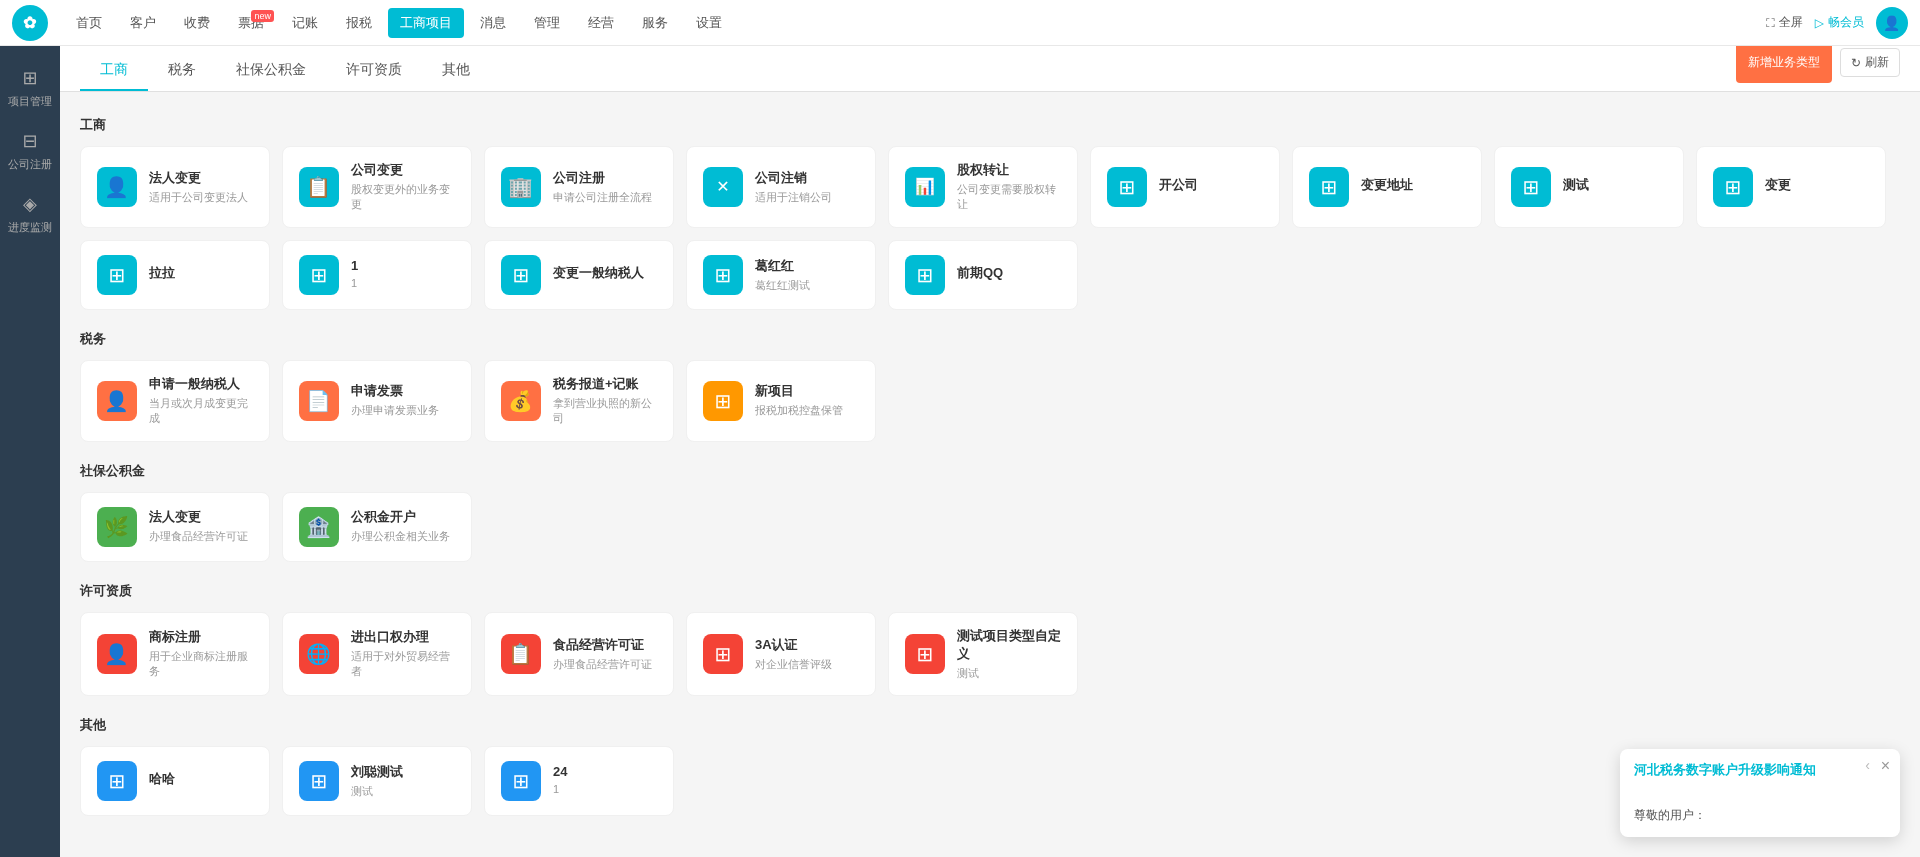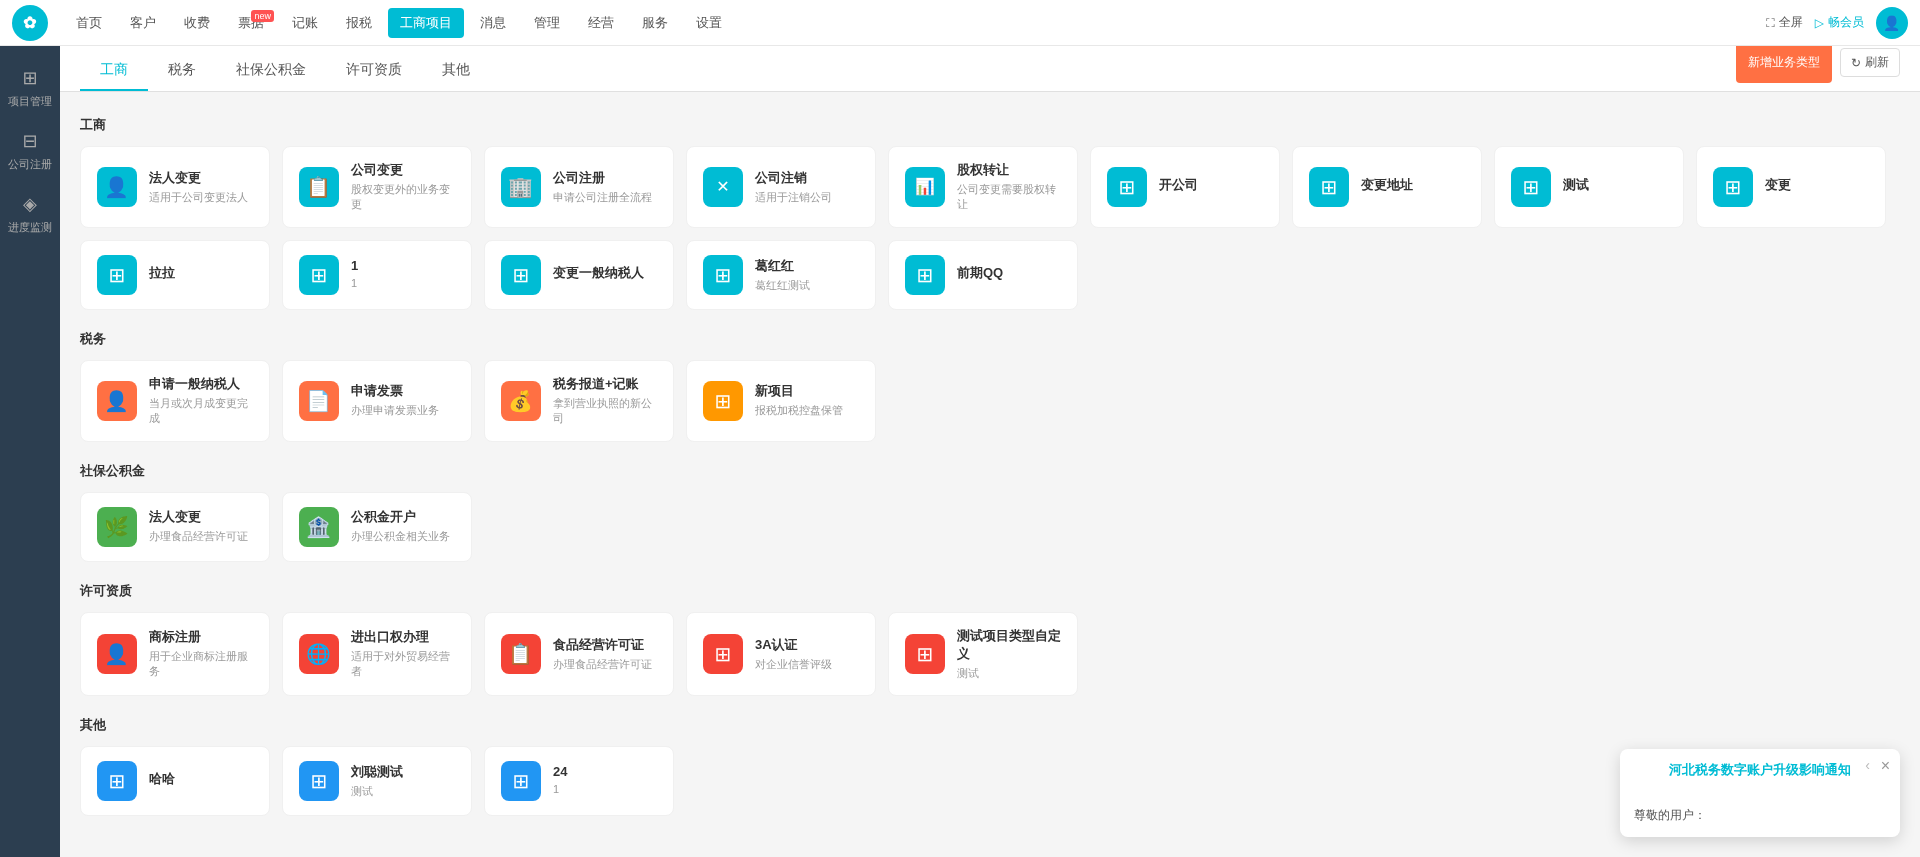--- a/index.html
+++ b/index.html
@@ -202,21 +202,20 @@
       box-shadow: 0 4px 16px rgba(0,0,0,0.15);
       padding: 12px 14px;
       font-size: 12px;
       z-index: 200;
     }
     .notification-title {
       color: #00bcd4;
       font-size: 13px;
       font-weight: bold;
       margin-bottom: 6px;
-      text-align: center;
     }
     .notification-text {
       color: #555;
       line-height: 1.6;
       margin-top: 27px;
     }
     .notification-close {
       position: absolute;
       top: 8px; right: 10px;
       cursor: pointer;

